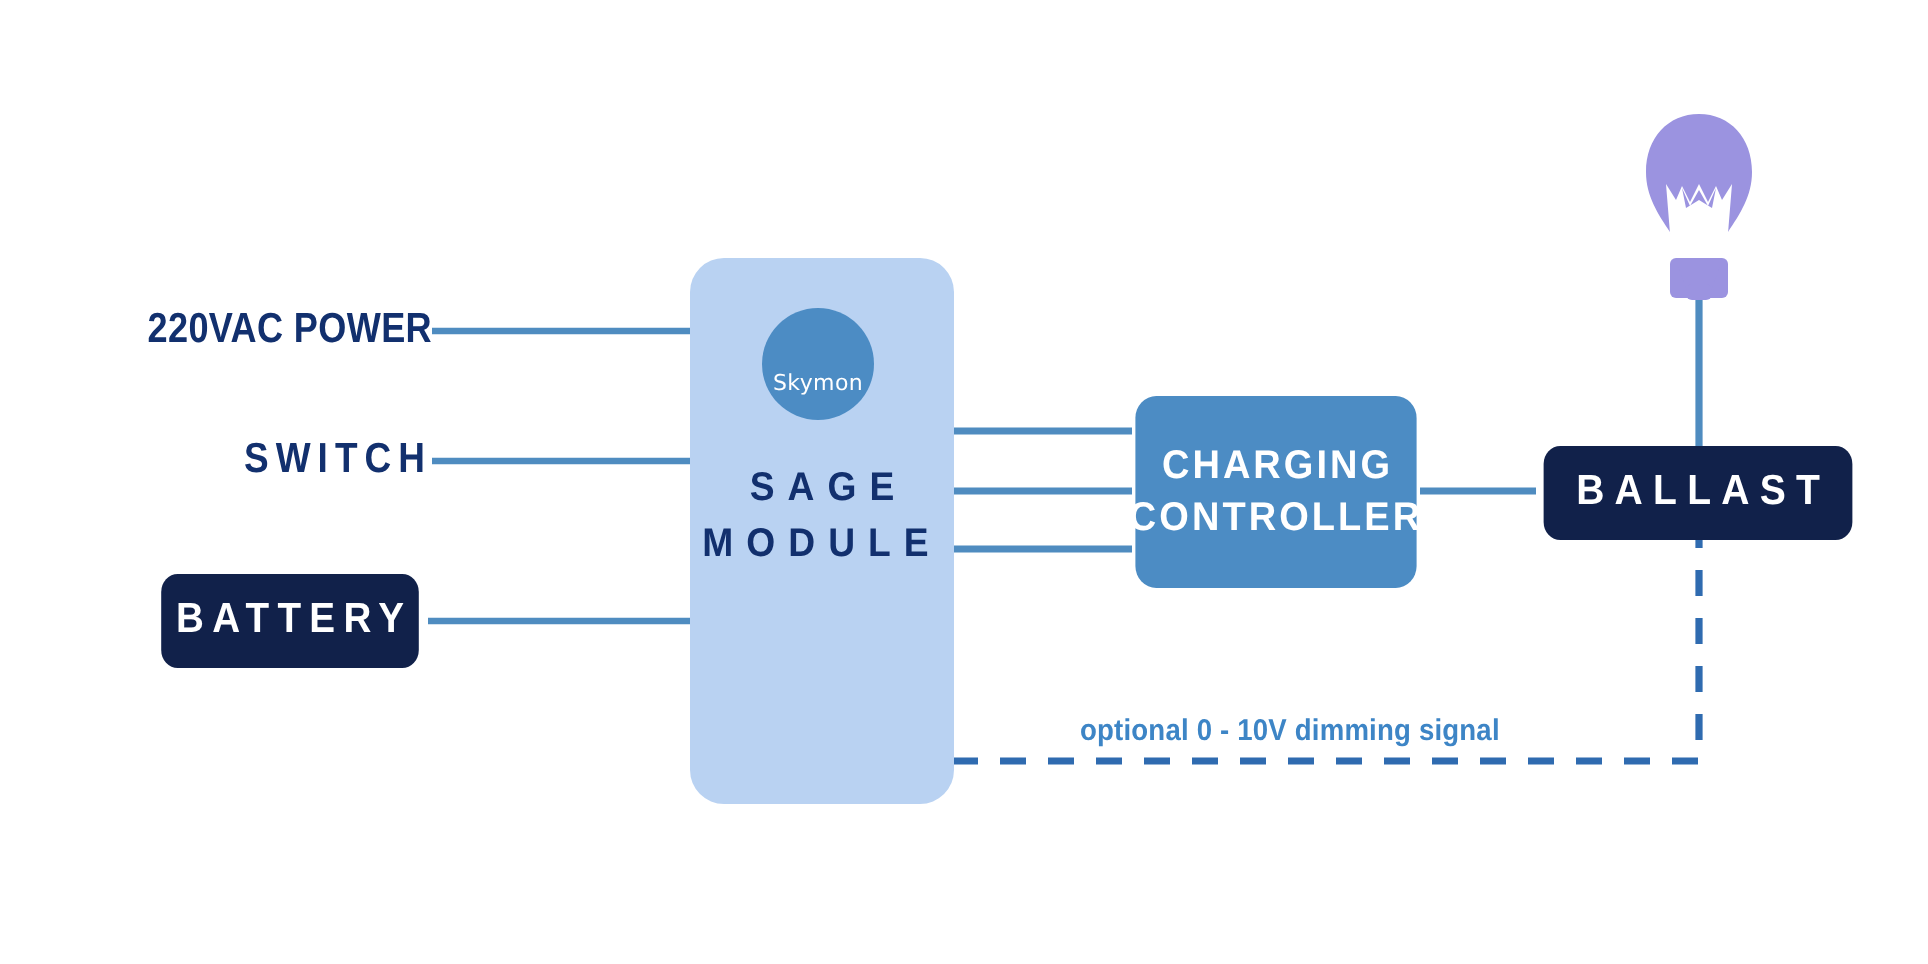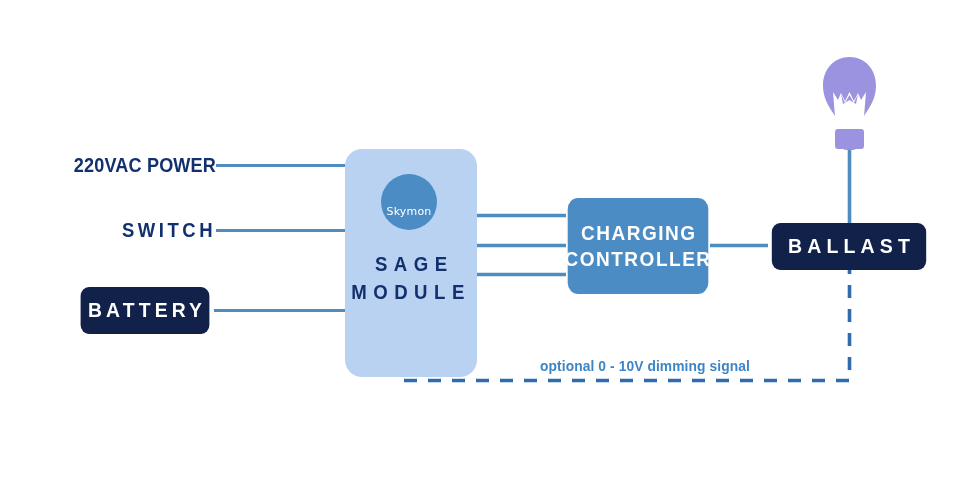--- a/index.html
+++ b/index.html
@@ -76,24 +76,23 @@
     font-stretch: condensed;
     letter-spacing: 4.5px;
     text-indent: 4.5px;
     transform: scaleX(0.92);
   }
   
   #node-sage {
     left: 345px;
     top: 129px;
     width: 132px;
-    height: 228px;
+    height: 273px;
     background: #b9d2f2;
     border-radius: 17px;
-    margin-top: 20px;
   }
   #sage-text {
     position: absolute;
     left: 0;
     top: 102px;
     width: 132px;
     text-align: center;
     color: #12306e;
     font-size: 20px;
     font-weight: bold;

